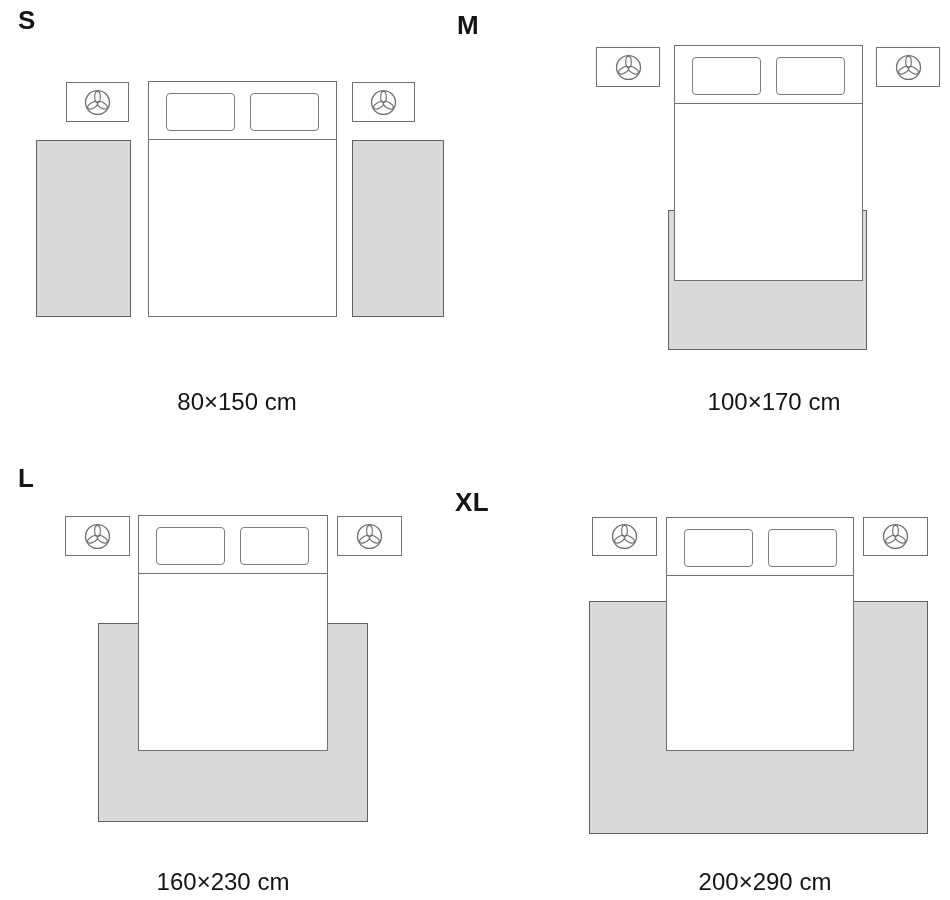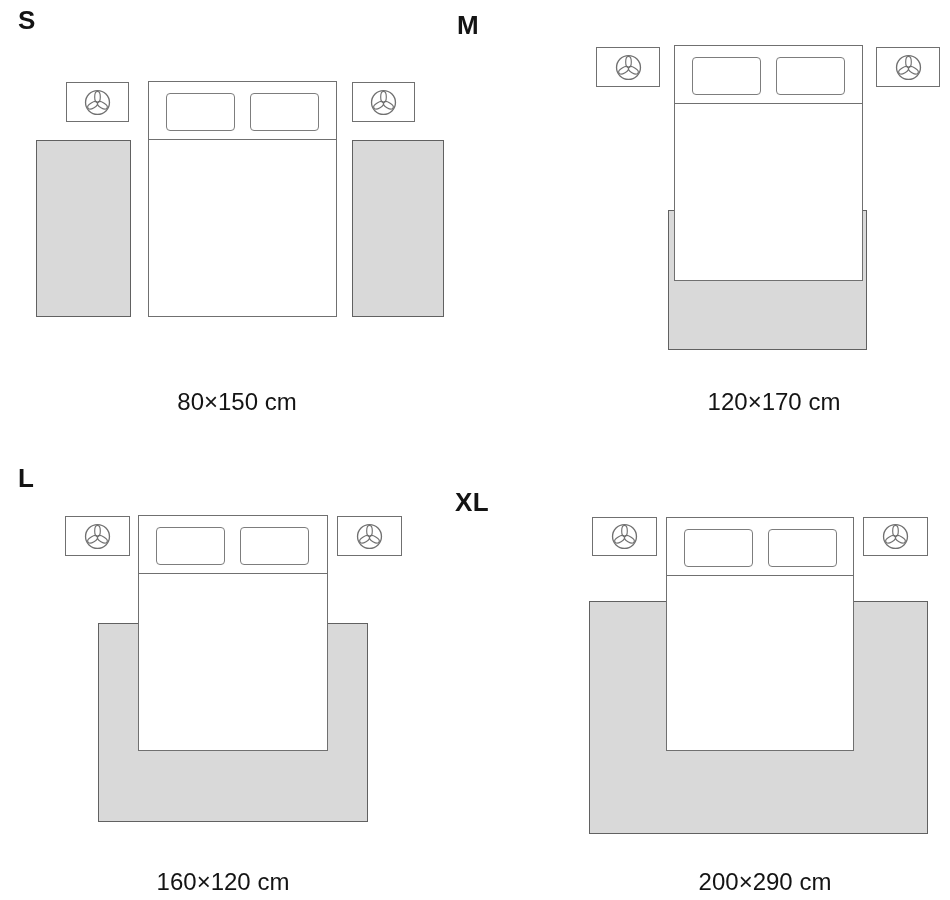--- a/index.html
+++ b/index.html
@@ -152,21 +152,21 @@
       </span>
     </div>
 
     <div class="bed" style="left:674px;top:45px;width:189px;height:236px;">
       <div class="bed-head">
         <div class="pillow p1"></div>
         <div class="pillow p2"></div>
       </div>
     </div>
 
-    <div class="caption" style="left:664px;top:389px;">120×170 cm</div>
+    <div class="caption" style="left:664px;top:389px;">100×170 cm</div>
   </div>
 
   <div>
     <div class="size-label" style="left:18px;top:465px;">L</div>
 
     <div class="rug" style="left:98px;top:623px;width:270px;height:199px;"></div>
 
     <div class="nightstand" style="left:65px;top:516px;width:65px;height:40px;">
       <span class="plant">
         <svg viewBox="0 0 40 40" width="33" height="33">
@@ -192,21 +192,21 @@
       </span>
     </div>
 
     <div class="bed" style="left:138px;top:515px;width:190px;height:236px;">
       <div class="bed-head">
         <div class="pillow p1"></div>
         <div class="pillow p2"></div>
       </div>
     </div>
 
-    <div class="caption" style="left:113px;top:869px;">160×120 cm</div>
+    <div class="caption" style="left:113px;top:869px;">160×230 cm</div>
   </div>
 
   <div>
     <div class="size-label" style="left:455px;top:489px;">XL</div>
 
     <div class="rug" style="left:589px;top:601px;width:339px;height:233px;"></div>
 
     <div class="nightstand" style="left:592px;top:517px;width:65px;height:39px;">
       <span class="plant">
         <svg viewBox="0 0 40 40" width="33" height="33">

